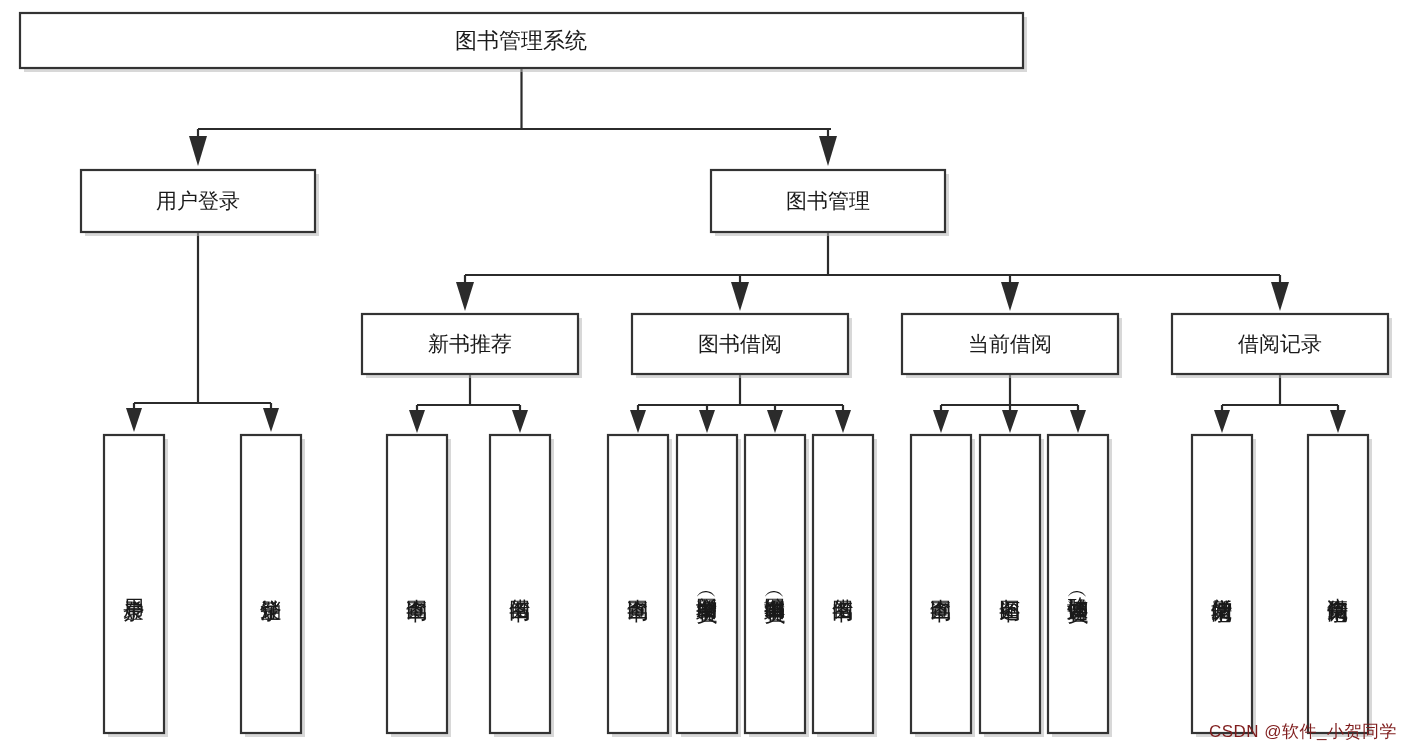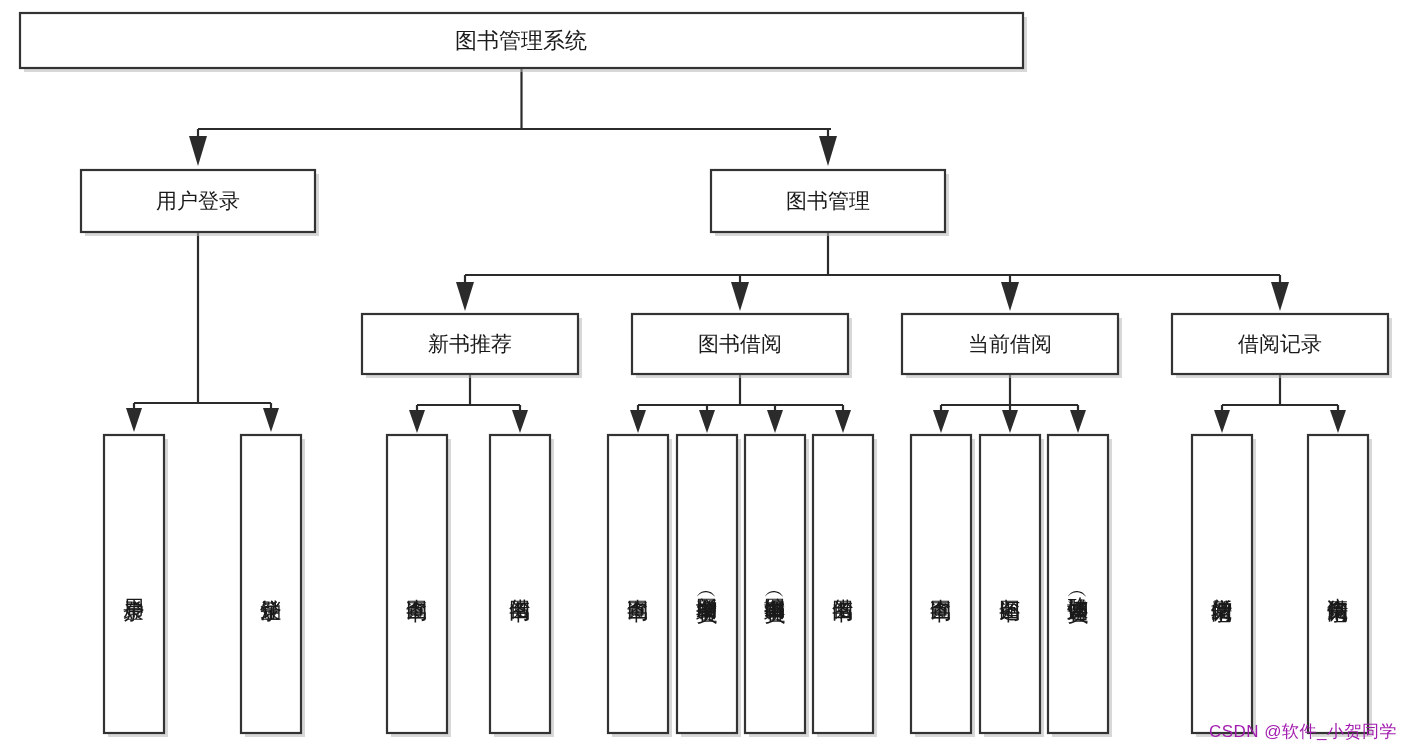--- a/index.html
+++ b/index.html
@@ -71,21 +71,21 @@
     text-align: center;
     white-space: nowrap;
     pointer-events: none;
   }
   .watermark {
     position: absolute;
     right: 8px;
     bottom: 4px;
     font-family: "Liberation Sans", "DejaVu Sans", sans-serif;
     font-size: 17px;
-    color: #a21caf;
+    color: #7f1d1d;
     letter-spacing: 0.5px;
     white-space: nowrap;
     text-align: center;
   }
 </style>
 </head>
 <body>
 
 <div id="diagram-root">
 

